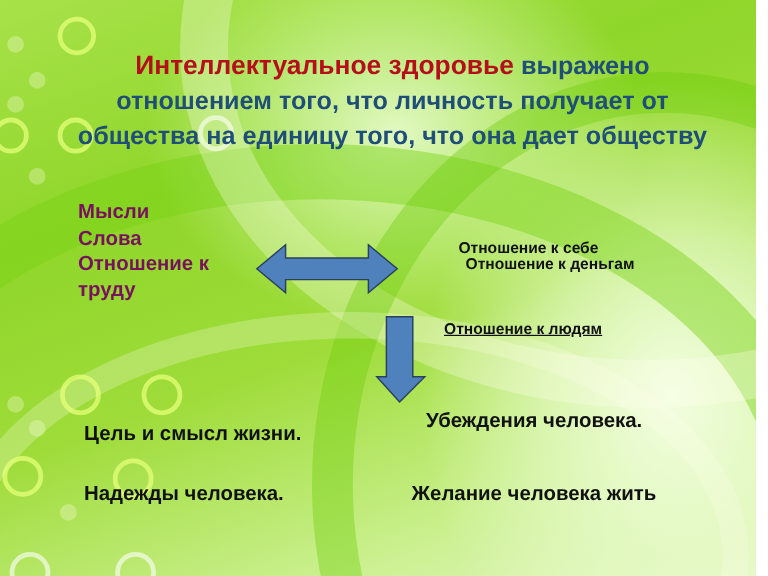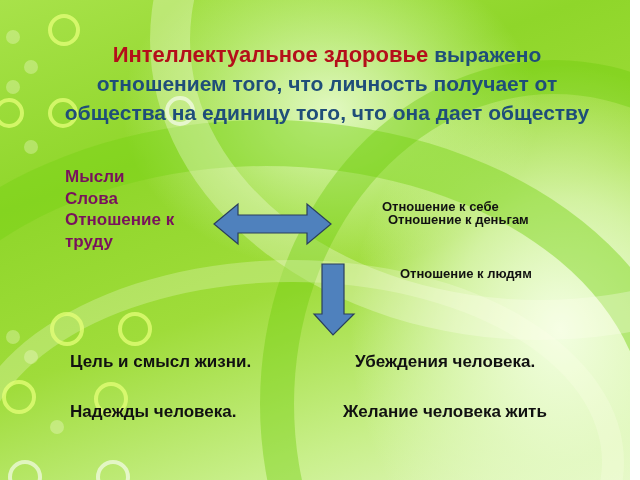--- a/index.html
+++ b/index.html
@@ -77,19 +77,19 @@
   <svg class="arrow" style="left:212px;top:202px;" width="122" height="44" viewBox="0 0 122 44">
     <polygon points="2,22 26,2 26,13 95,13 95,2 119,22 95,42 95,31 26,31 26,42" fill="#4f81bd" stroke="#2a3f5c" stroke-width="1.2" stroke-linejoin="miter"></polygon>
   </svg>
 
   <svg class="arrow" style="left:312px;top:262px;" width="44" height="76" viewBox="0 0 44 76">
     <polygon points="10,2 32,2 32,52 42,52 21,73 2,52 10,52" fill="#4f81bd" stroke="#2a3f5c" stroke-width="1.2" stroke-linejoin="miter"></polygon>
   </svg>
 
   <div class="rel" style="left:382px;top:187px;margin-top:12px;">Отношение к себе</div>
   <div class="rel" style="left:388px;top:212px;">Отношение к деньгам</div>
-  <div class="rel" style="left:400px;top:266px;">Отношение к людям</div>
+  <div class="rel" style="left:370px;top:266px;text-decoration:underline;">Отношение к людям</div>
 
   <div class="bottom" style="left:70px;top:352px;">Цель и смысл жизни.</div>
-  <div class="bottom" style="left:355px;top:352px;">Убеждения человека.</div>
+  <div class="bottom" style="left:355px;top:341px;">Убеждения человека.</div>
   <div class="bottom" style="left:70px;top:402px;">Надежды человека.</div>
   <div class="bottom" style="left:343px;top:402px;">Желание человека жить</div>
 </div>
 
 </body></html>

